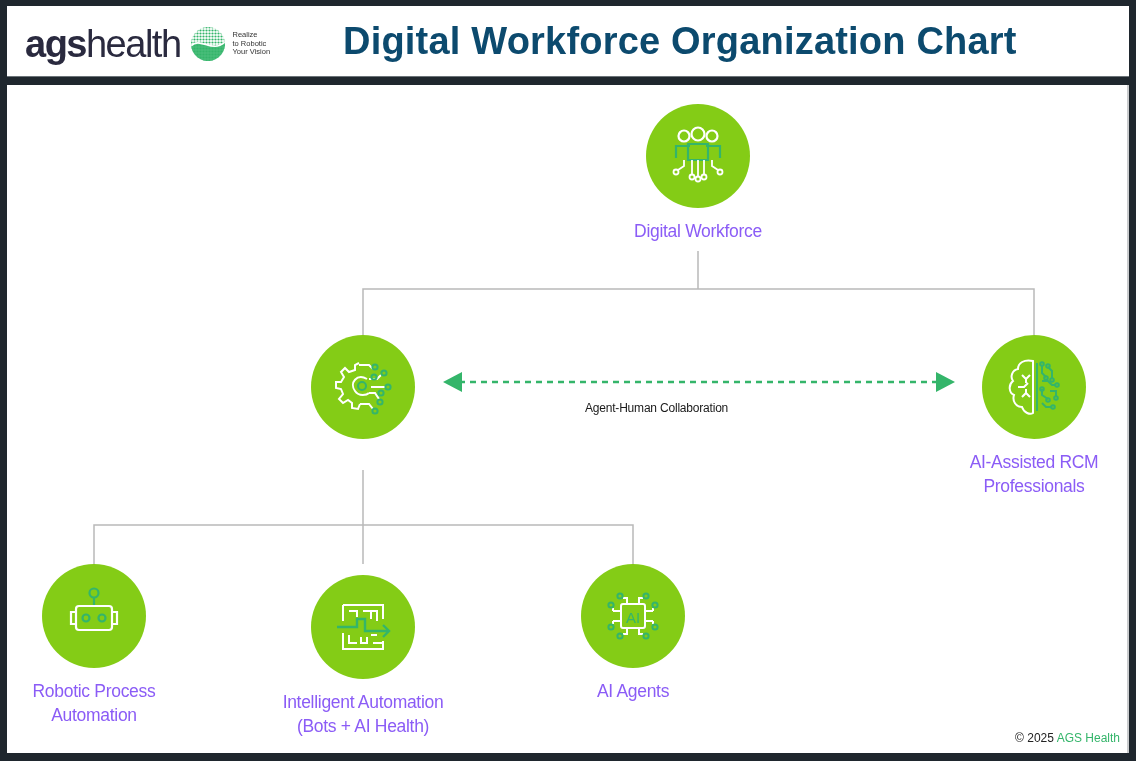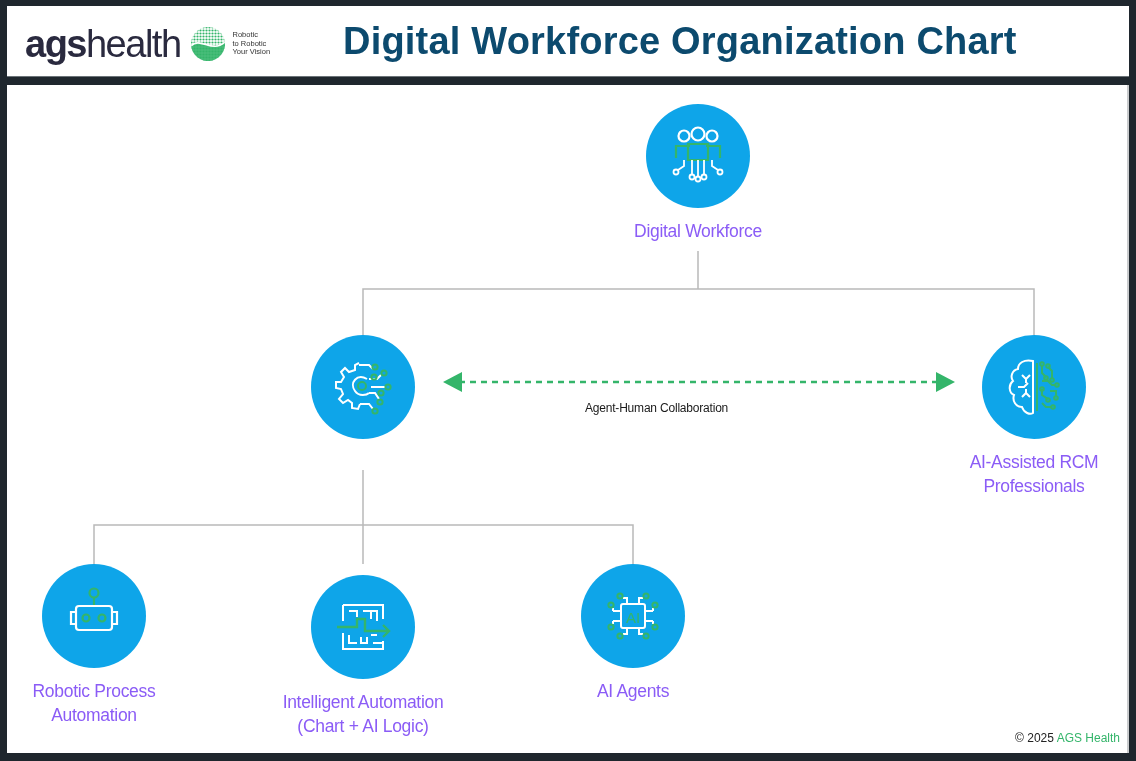--- a/index.html
+++ b/index.html
@@ -21,21 +21,21 @@
   }
 
   .canvas {
     position: absolute; left: 7px; top: 85px; width: 1122px; height: 668px;
     background: #ffffff; border-right: 2px solid #c9cbcd;
   }
   svg.lines { position: absolute; left: 0; top: 0; }
 
   .node { position: absolute; text-align: center; }
   .node .circle {
-    width: 104px; height: 104px; border-radius: 50%; background: #0ea5e9;
+    width: 104px; height: 104px; border-radius: 50%; background: #84cc16;
     margin: 0 auto; display: flex; align-items: center; justify-content: center;
   }
   .node .label {
     font-size: 17.5px; color: #8b5cf6; line-height: 24px; margin-top: 11px;
     letter-spacing: -0.3px; white-space: nowrap;
   }
   .collab-label {
     position: absolute; font-size: 12px; color: #1a1a1a; letter-spacing: -0.2px;
   }
   .copyright { position: absolute; right: 7px; bottom: 8px; font-size: 12px; color: #222; font-weight: normal; }
@@ -54,21 +54,21 @@
         </pattern>
         <clipPath id="gc">
             <circle cx="18" cy="18" r="17"></circle>
           </clipPath>
       </defs>
       <circle cx="18" cy="18" r="17" fill="url(#dots)"></circle>
       <path d="M1 20 C 10 10, 22 28, 35 16 L35 36 L1 36 Z" fill="#34b56a" clip-path="url(#gc)" opacity="0.9"></path>
       <path d="M1 20 C 10 10, 22 28, 35 16" stroke="#fff" stroke-width="1.6" fill="none" clip-path="url(#gc)"></path>
     </svg>
     <div class="brand-tagline">
-      <div>Robotic</div>
+      <div>Realize</div>
       <div>to Robotic</div>
       <div>Your Vision</div>
     </div>
   </div>
   <div class="page-title">Digital Workforce Organization Chart</div>
 </div>
 
 <div class="canvas">
   <svg class="lines" width="1122" height="668">
     <g stroke="#b9b9b9" stroke-width="1.5" fill="none">
@@ -218,21 +218,21 @@
           <path d="M40 40 H46 M42 48 H52"></path>
         </g>
         <g fill="none" stroke="#34b56a" stroke-width="2.4">
           <path d="M6 32 H26 V24 H34 V36 H58"></path>
             <path d="M52 30 L58 36 L52 42"></path>
         </g>
       </svg>
     </div>
     <div class="label">
       <div>Intelligent Automation</div>
-      <div>(Chart + AI Logic)</div>
+      <div>(Bots + AI Health)</div>
     </div>
   </div>
 
   <div class="node" style="left:526px; top:479px; width:200px;">
     <div class="circle">
       <svg width="64" height="64" viewBox="0 0 64 64">
         <g fill="none" stroke="#ffffff" stroke-width="2">
           <rect x="20" y="20" width="24" height="24" rx="2"></rect>
           <path d="M26 20 V14 H22 M38 20 V14 H42"></path>
           <path d="M26 44 V50 H22 M38 44 V50 H42"></path>

